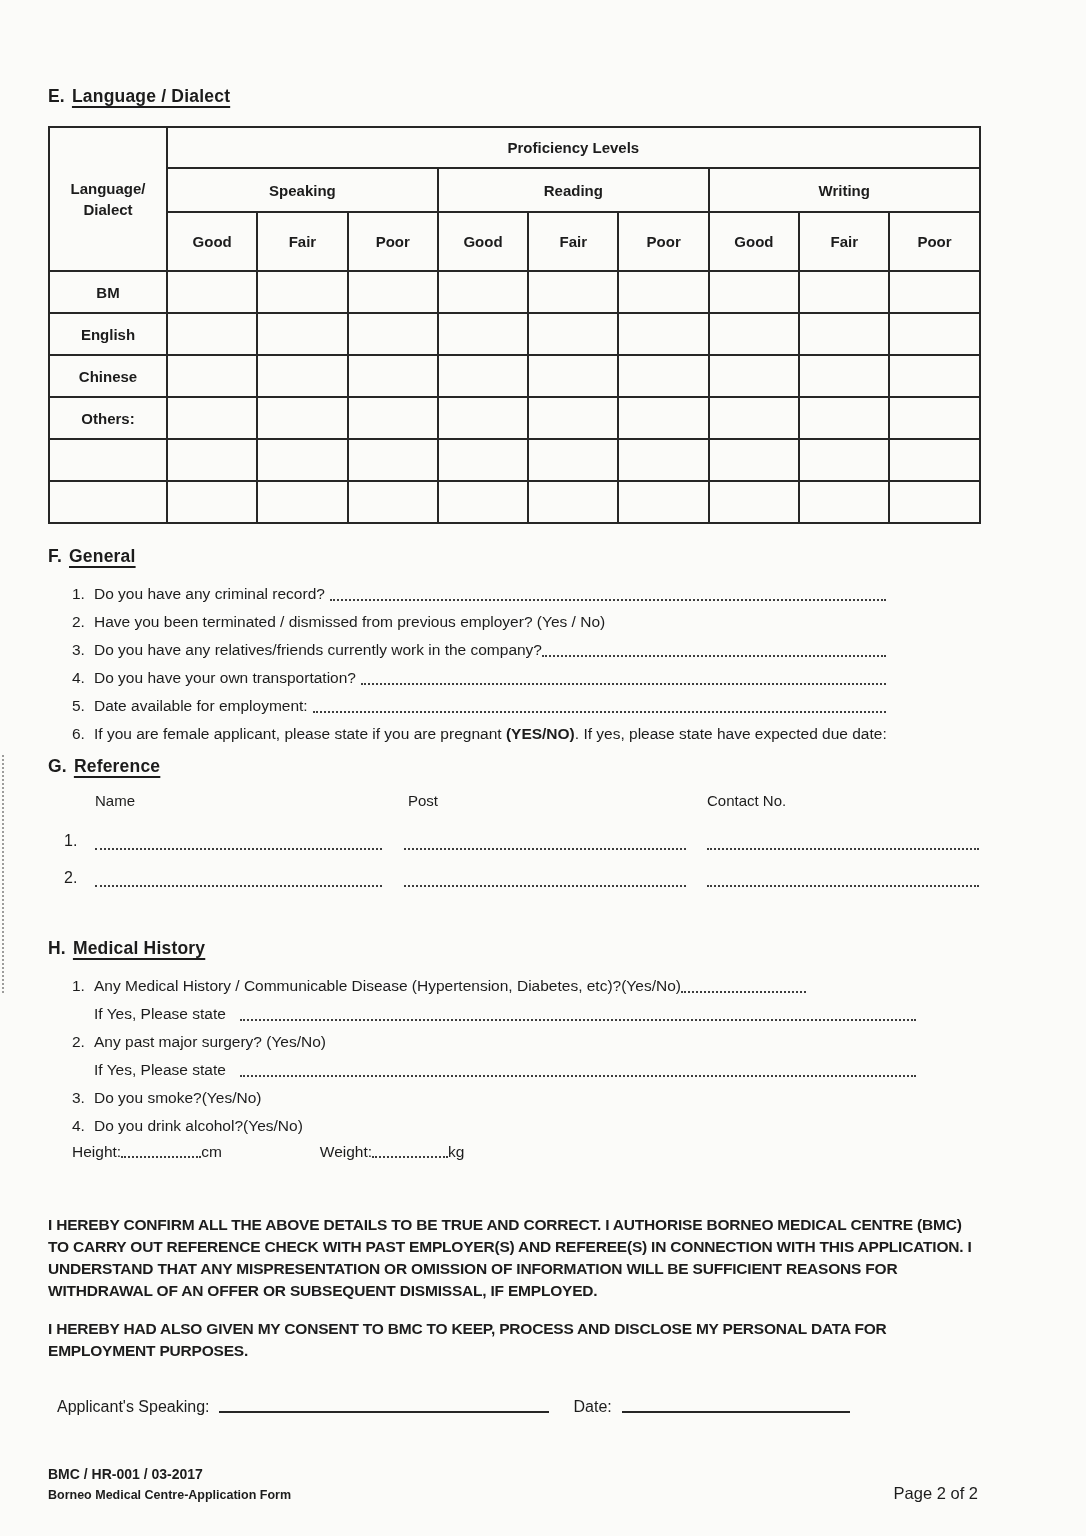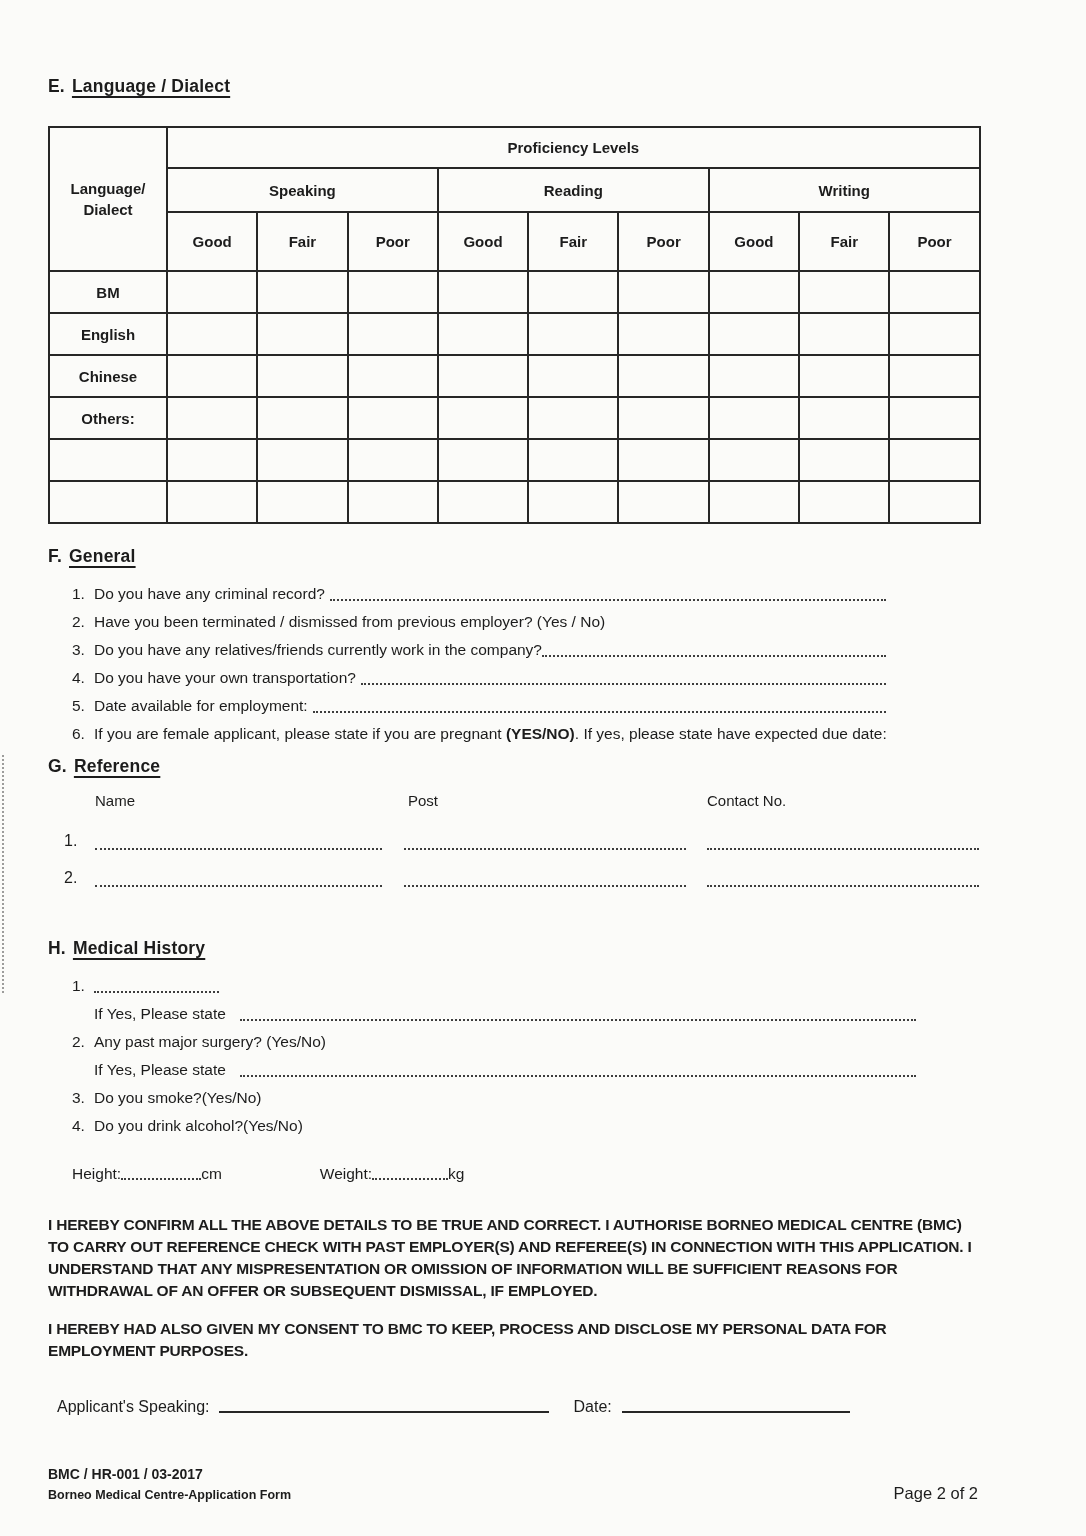--- a/index.html
+++ b/index.html
@@ -42,21 +42,21 @@
   .q-bold { font-weight:bold; }
   .sec-heading.mb { margin-bottom:16px; }
 
   
   .g-wrap { position:relative; width:930px; height:150px; }
   .g-col-label { position:absolute; top:36px; font-size:15px; }
   .g-num { position:absolute; font-size:16px; }
   .g-line { position:absolute; border-bottom:2px dotted #3d3d3d; height:0; }
 
   
-  .hw-row { display:flex; align-items:baseline; padding-left:24px; margin-top:28px; font-size:15.5px; }
+  .hw-row { display:flex; align-items:baseline; padding-left:24px; margin-top:6px; font-size:15.5px; }
   .hw-dots { flex:none; width:80px; border-bottom:2px dotted #3d3d3d; align-self:flex-end; margin-bottom:3px; }
   .hw-gap { width:98px; }
 
   
   .decl p {
     margin:0 0 15px 0; width:928px;
     font-weight:bold; font-size:15.5px; line-height:1.43; letter-spacing:-0.2px;
   }
 
   
@@ -72,21 +72,21 @@
   .footer-page { font-size:16.5px; }
 
   
   .edge-artifact { position:absolute; left:2px; top:755px; height:238px; width:0; border-left:2px dotted #6a6a6a; opacity:.65; }
 </style>
 </head>
 <body>
 
 <div class="edge-artifact"></div>
 
-<div class="abs sec-heading" style="top:76px;left:48px;">
+<div class="abs sec-heading" style="top:86px;left:48px;">
   <span class="letter">E.</span><span class="title">Language / Dialect</span>
 </div>
 
 <table class="lang abs" style="top:126px;left:48px;">
   <colgroup>
     <col style="width:118px">
     <col span="9" style="width:90.3px">
   </colgroup>
   <tbody>
       <tr class="h1">
@@ -242,20 +242,21 @@
     <span class="g-line" style="left:659px;top:129px;width:272px;"></span>
   </div>
 </div>
 
 <div class="abs" style="top:938px;left:48px;width:868px;">
   <div class="sec-heading mb">
     <span class="letter">H.</span><span class="title">Medical History</span>
   </div>
   <div class="q-row">
     <span class="q-num">1.</span>
+    <span>Any Medical History / Communicable Disease (Hypertension, Diabetes, etc)?(Yes/No)</span>
     <span class="dots short" style="margin-left:0;"></span>
   </div>
   <div class="q-row sub">
     <span>If Yes, Please state</span>
     <span class="dots" style="margin-left:14px;"></span>
   </div>
   <div class="q-row">
     <span class="q-num">2.</span>
     <span>Any past major surgery? (Yes/No)</span>
   </div>

